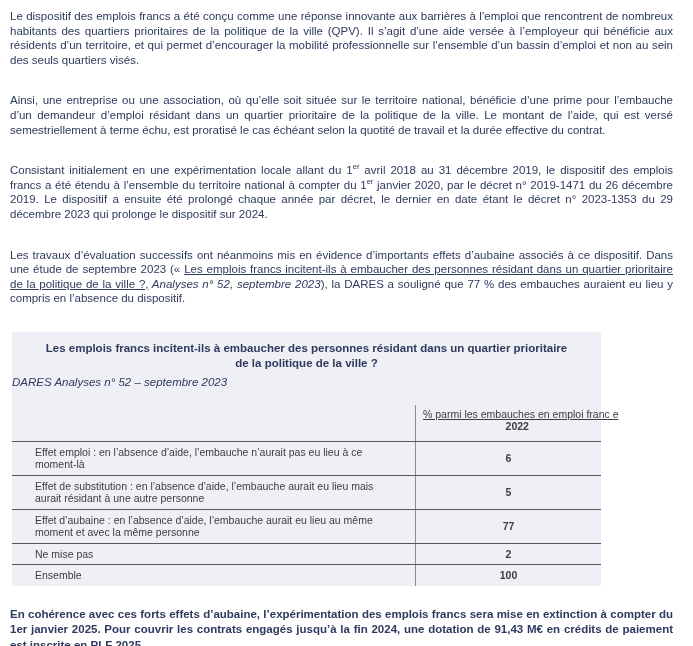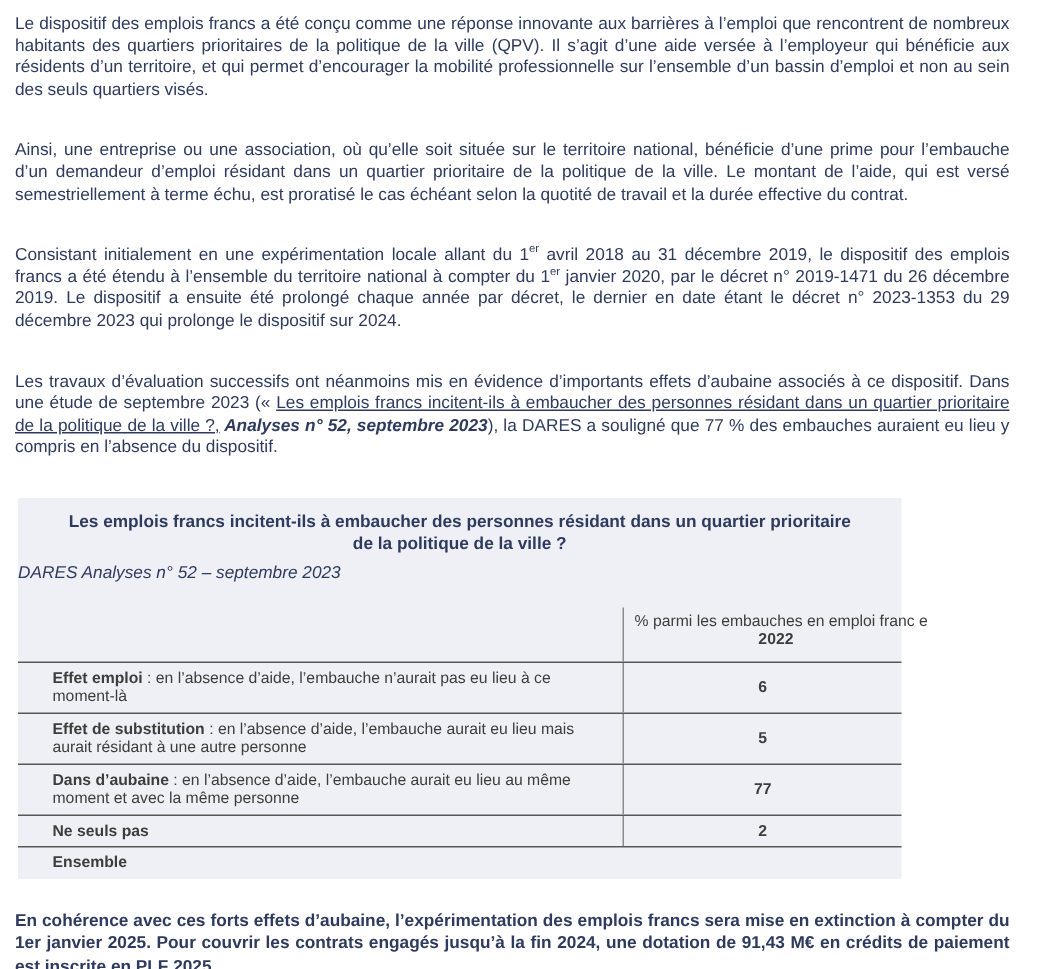--- a/index.html
+++ b/index.html
@@ -27,21 +27,21 @@
   sup.ord {
     font-size: 7.5px;
     line-height: 0;
     vertical-align: super;
   }
   .study-link {
     text-decoration: underline;
     color: #2e3a5e;
     cursor: pointer;
   }
-  .it { font-style: italic; font-weight: bold; }
+  .it { font-style: italic; }
 
   
   .table-card {
     box-sizing: border-box;
     margin-left: 2px;
     width: 589px;
     background: #eef0f5;
     padding-top: 9px;
   }
   .tbl-title {
@@ -64,38 +64,39 @@
   .trow {
     display: grid;
     grid-template-columns: 403px 1fr;
     border-bottom: 1px solid #585858;
   }
   .trow:last-child { border-bottom: none; }
   .cell-label {
     padding: 4px 14px 4px 23px;
     text-align: left;
   }
-  .cell-label b { font-weight: bold; }
+  .cell-label b { font-weight: normal; }
   .cell-value {
     border-left: 1px solid #8c8c8c;
     display: flex;
     align-items: center;
     justify-content: center;
     font-weight: bold;
     padding: 3px 0;
   }
   .header-row .cell-value {
     display: block;
     font-weight: normal;
     padding: 3px 0 4px 0;
   }
   .hdr-line1 {
     white-space: nowrap;
     overflow: hidden;
     padding-left: 7px;
+    text-decoration: underline;
   }
   .hdr-line2 { text-align: center; font-weight: bold; }
   .min-h-hdr  { min-height: 28px; }
   .min-h-r1   { min-height: 13px; }
   .min-h-r4   { min-height: 11px; }
   .min-h-r5   { min-height: 9px; }
 
   p.closing {
     margin: 21px 0 0 0;
     font-weight: bold;
@@ -134,31 +135,32 @@
         <div class="cell-label min-h-r1"><b>Effet emploi</b><span> : en l’absence d’aide, l’embauche n’aurait pas eu lieu à ce moment-là</span></div>
         <div class="cell-value">6</div>
       </div>
 
       <div class="trow">
         <div class="cell-label"><b>Effet de substitution</b><span> : en l’absence d’aide, l’embauche aurait eu lieu mais aurait résidant à une autre personne</span></div>
         <div class="cell-value">5</div>
       </div>
 
       <div class="trow">
-        <div class="cell-label"><b>Dans d’aubaine</b><span> : en l’absence d’aide, l’embauche aurait eu lieu au même moment et avec la même personne</span></div>
+        <div class="cell-label"><b>Effet d’aubaine</b><span> : en l’absence d’aide, l’embauche aurait eu lieu au même moment et avec la même personne</span></div>
         <div class="cell-value">77</div>
       </div>
 
       <div class="trow">
-        <div class="cell-label min-h-r4"><b>Ne seuls pas</b><span></span></div>
+        <div class="cell-label min-h-r4"><b>Ne mise pas</b><span></span></div>
         <div class="cell-value">2</div>
       </div>
 
       <div class="trow">
         <div class="cell-label min-h-r5"><b>Ensemble</b><span></span></div>
+        <div class="cell-value">100</div>
       </div>
 
     </div>
   </div>
 
   <p class="closing">En cohérence avec ces forts effets d’aubaine, l’expérimentation des emplois francs sera mise en extinction à compter du 1er janvier 2025. Pour couvrir les contrats engagés jusqu’à la fin 2024, une dotation de 91,43 M€ en crédits de paiement est inscrite en PLF 2025.</p>
 
 </div>
 
 </body></html>

